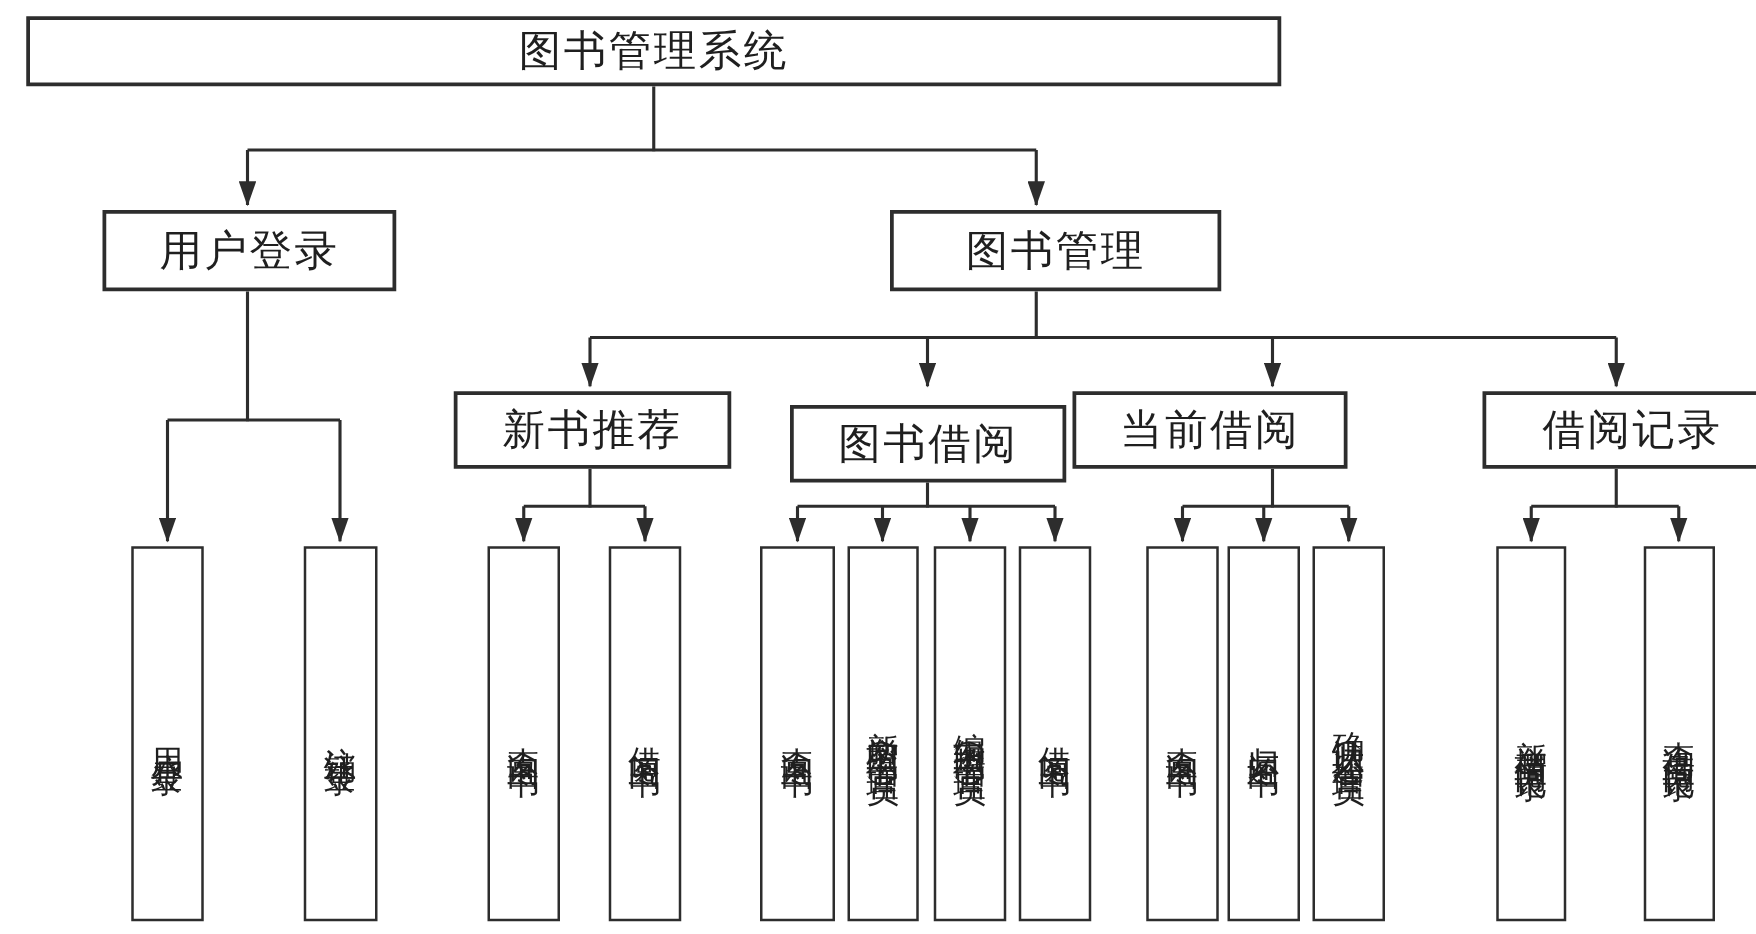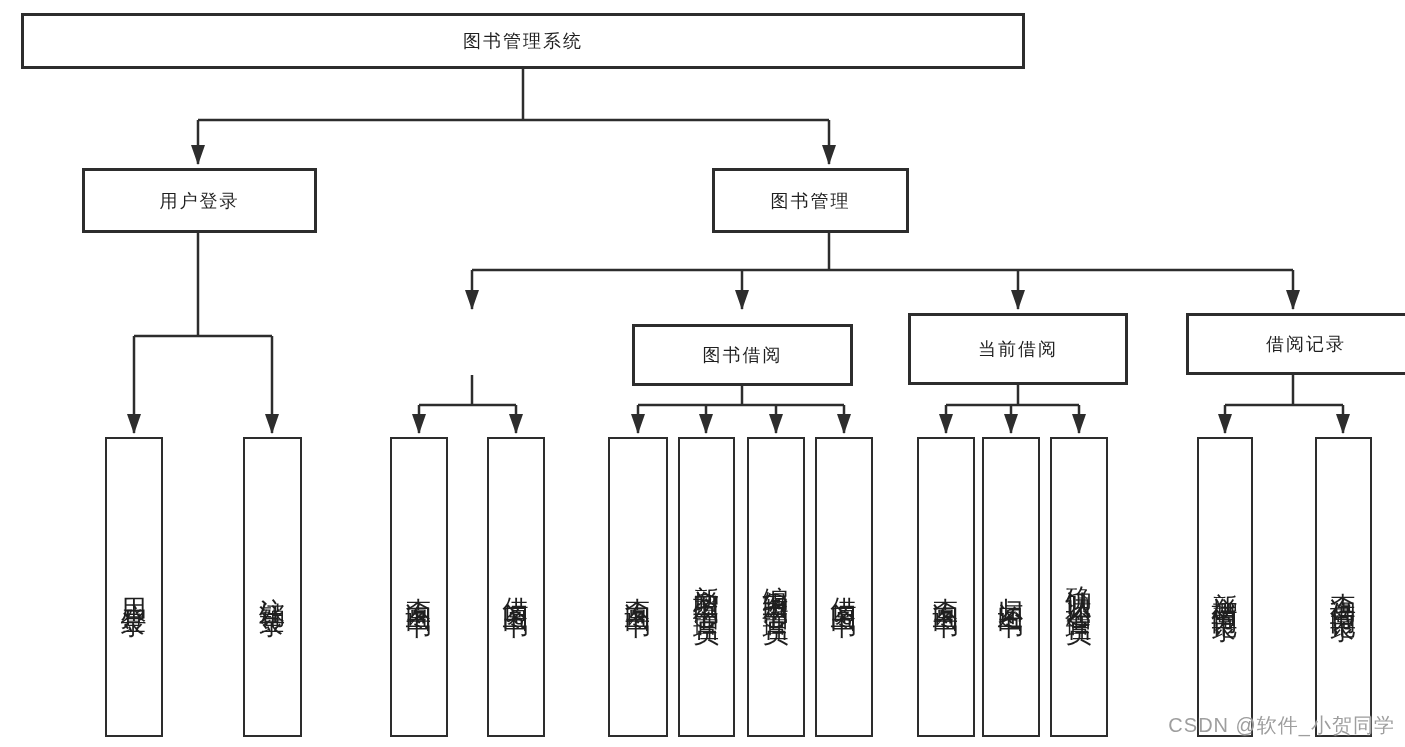--- a/index.html
+++ b/index.html
@@ -14,21 +14,21 @@
   .box{
     position:absolute;
     box-sizing:border-box;
     background:#ffffff;
     border:3px solid #2d2d2d;
     display:flex;align-items:center;justify-content:center;
     color:#1f1f1f;
     z-index:2;
   }
   .hlabel{
-    font-size:18px;
+    font-size:34px;
     letter-spacing:2px;
     white-space:nowrap;
     line-height:1;
   }
   .leaf{border-width:2px;}
   .vlabel{
     writing-mode:vertical-rl;
     text-orientation:mixed;
     font-size:26px;
     letter-spacing:5px;
@@ -115,28 +115,31 @@
     </g>
   </svg>
 
   <div class="box" style="left:21px;top:13px;width:1004px;height:56px">
     <span class="hlabel">图书管理系统</span>
   </div>
 
   <div class="box" style="left:82px;top:168px;width:235px;height:65px">
     <span class="hlabel">用户登录</span>
   </div>
-  <div class="box" style="left:712px;top:168px;width:197px;height:65px">
+  <div class="box" style="left:712px;top:168px;width:265px;height:65px">
     <span class="hlabel">图书管理</span>
   </div>
 
+  <div class="box" style="left:363px;top:313px;width:222px;height:62px">
+    <span class="hlabel">新书推荐</span>
+  </div>
   <div class="box" style="left:632px;top:324px;width:221px;height:62px">
     <span class="hlabel">图书借阅</span>
   </div>
-  <div class="box" style="left:908px;top:313px;width:220px;height:72px">
+  <div class="box" style="left:858px;top:313px;width:220px;height:62px">
     <span class="hlabel">当前借阅</span>
   </div>
   <div class="box" style="left:1186px;top:313px;width:240px;height:62px">
     <span class="hlabel">借阅记录</span>
   </div>
 
   <div class="box leaf" style="left:105px;top:437px;width:58px;height:300px">
     <span class="vlabel">用户登录</span>
   </div>
   <div class="box leaf" style="left:243px;top:437px;width:59px;height:300px">
@@ -173,15 +176,14 @@
     <span class="vlabel">确认归还（管理员）</span>
   </div>
 
   <div class="box leaf" style="left:1197px;top:437px;width:56px;height:300px">
     <span class="vlabel">新增借阅记录</span>
   </div>
   <div class="box leaf" style="left:1315px;top:437px;width:57px;height:300px">
     <span class="vlabel">查询借阅记录</span>
   </div>
 
-  <div class="watermark">CSDN @软件_小贺同学</div>
 
 </div>
 
 </body></html>

